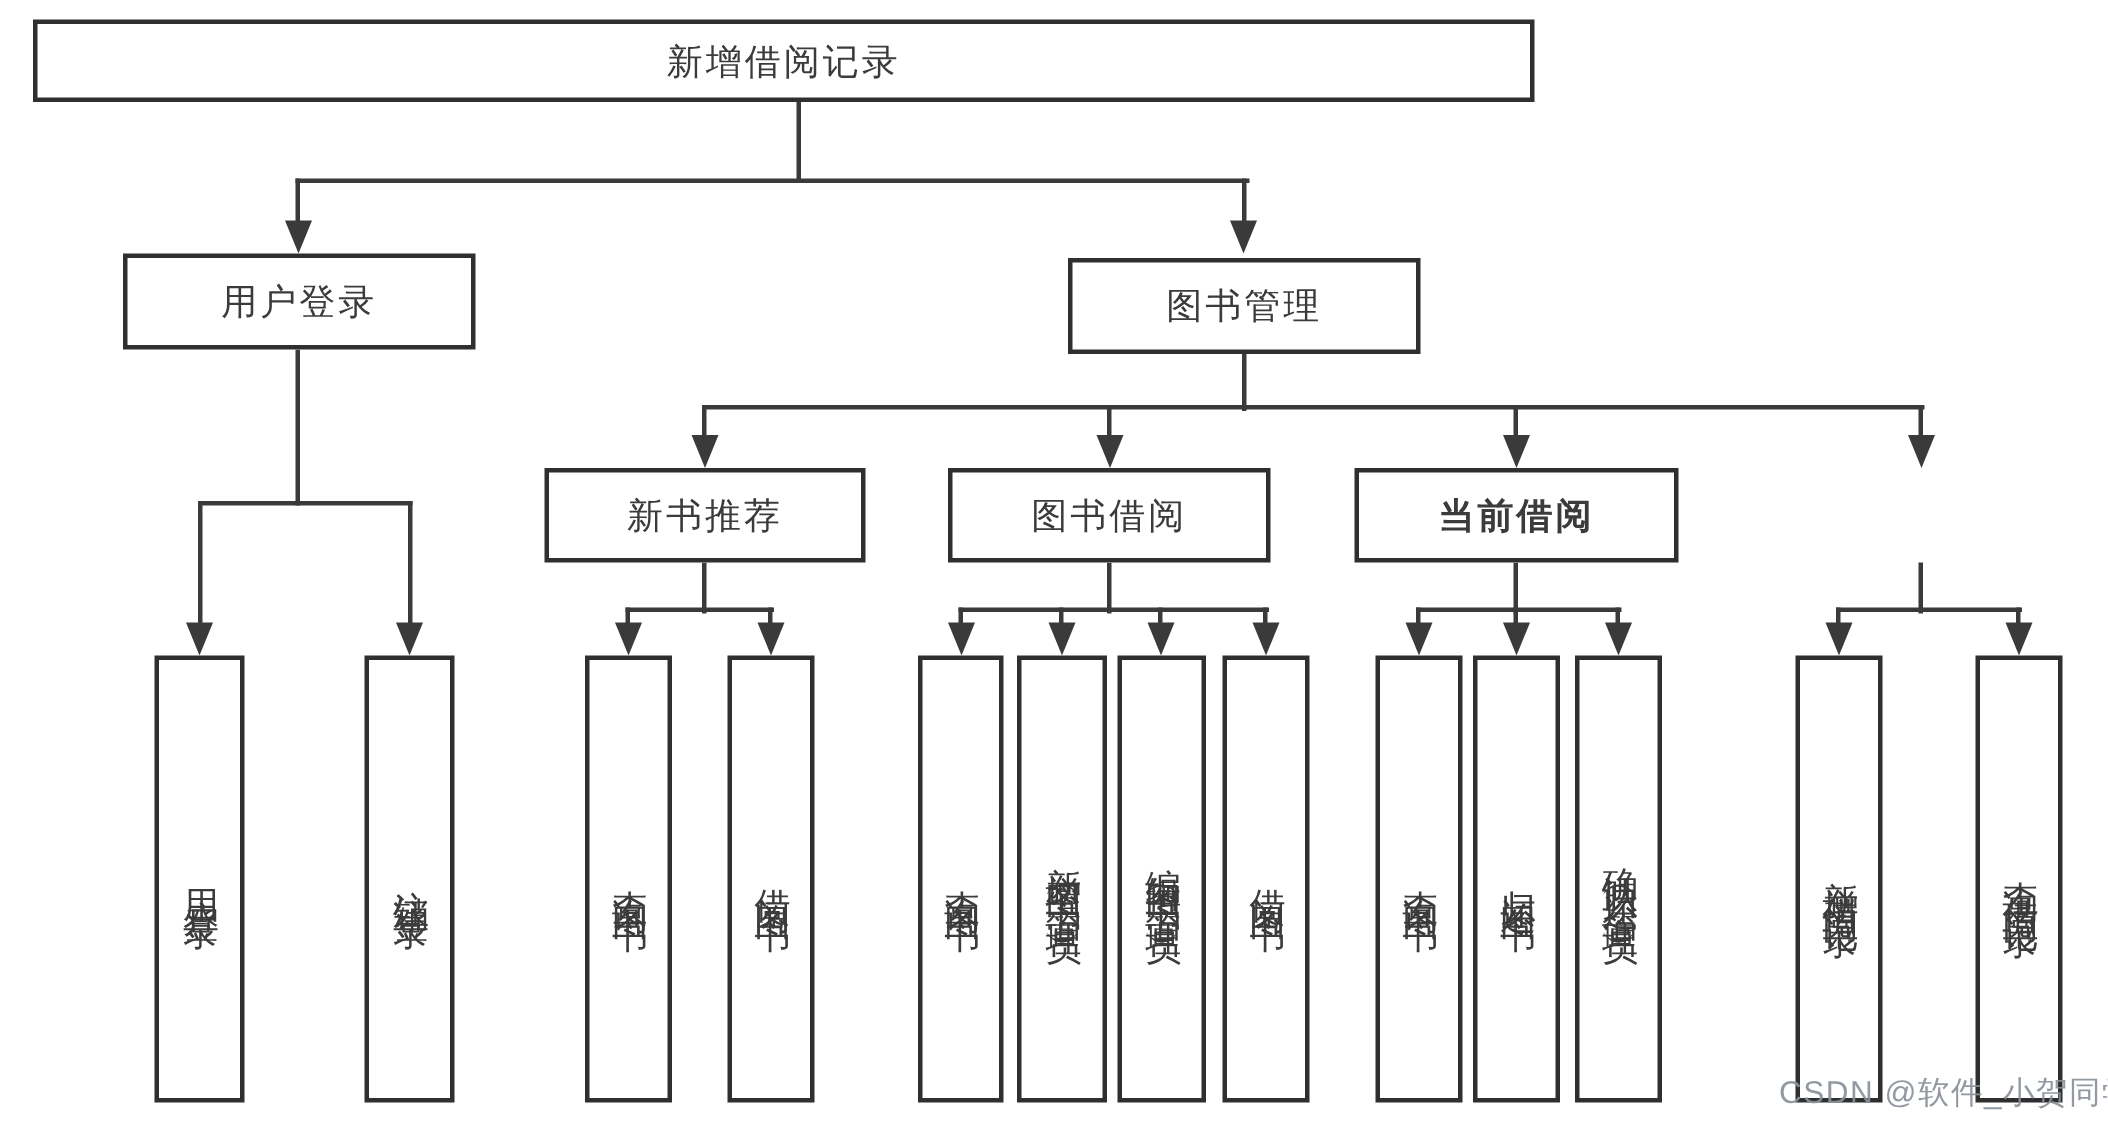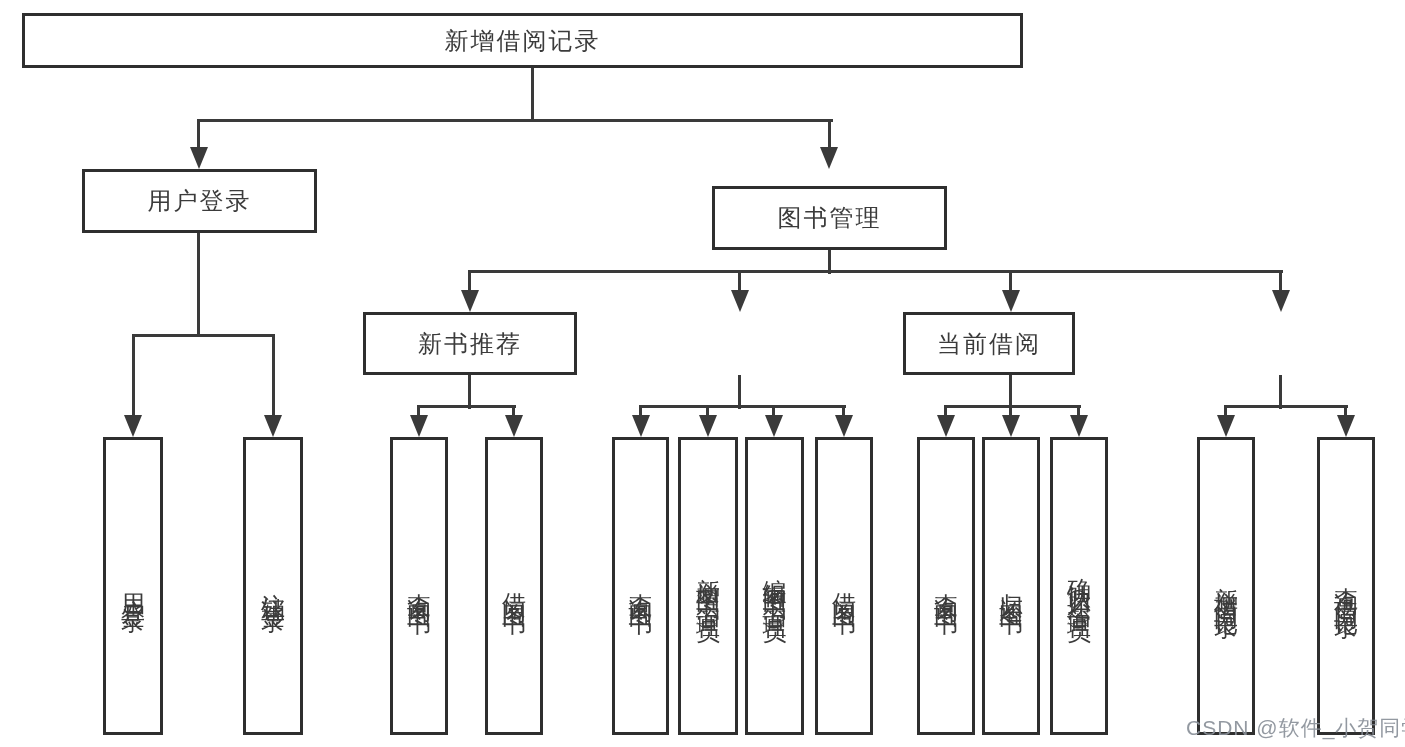--- a/index.html
+++ b/index.html
@@ -43,21 +43,21 @@
   <div class="vl" style="left:531px;top:68px;width:3px;height:53px;"></div>
   <div class="hl" style="left:197px;top:119px;width:636px;height:3px;"></div>
   <div class="vl" style="left:197px;top:119px;width:3px;height:32px;"></div>
   <div class="ar" style="left:190px;top:147px;"></div>
   <div class="vl" style="left:828px;top:119px;width:3px;height:32px;"></div>
   <div class="ar" style="left:820px;top:147px;"></div>
 
   <div class="box" style="left:82px;top:169px;width:235px;height:64px;">
     <span>用户登录</span>
   </div>
-  <div class="box" style="left:712px;top:186px;width:235px;height:64px;">
+  <div class="box" style="left:712px;top:172px;width:235px;height:64px;">
     <span>图书管理</span>
   </div>
 
   <div class="vl" style="left:197px;top:233px;width:3px;height:104px;"></div>
   <div class="hl" style="left:132px;top:334px;width:143px;height:3px;"></div>
   <div class="vl" style="left:132px;top:334px;width:3px;height:83px;"></div>
   <div class="ar" style="left:124px;top:415px;"></div>
   <div class="vl" style="left:272px;top:334px;width:3px;height:83px;"></div>
   <div class="ar" style="left:264px;top:415px;"></div>
 
@@ -68,21 +68,24 @@
   <div class="vl" style="left:738px;top:270px;width:3px;height:24px;"></div>
   <div class="ar" style="left:731px;top:290px;"></div>
   <div class="vl" style="left:1009px;top:270px;width:3px;height:24px;"></div>
   <div class="ar" style="left:1002px;top:290px;"></div>
   <div class="vl" style="left:1279px;top:270px;width:3px;height:24px;"></div>
   <div class="ar" style="left:1272px;top:290px;"></div>
 
   <div class="box" style="left:363px;top:312px;width:214px;height:63px;">
     <span>新书推荐</span>
   </div>
-  <div class="box" style="left:903px;top:312px;width:172px;height:63px;">
+  <div class="box" style="left:632px;top:312px;width:215px;height:63px;">
+    <span>图书借阅</span>
+  </div>
+  <div class="box" style="left:903px;top:312px;width:216px;height:63px;font-weight:bold;">
     <span>当前借阅</span>
   </div>
 
   <div class="vl" style="left:468px;top:375px;width:3px;height:34px;"></div>
   <div class="hl" style="left:417px;top:405px;width:99px;height:3px;"></div>
   <div class="vl" style="left:417px;top:405px;width:3px;height:12px;"></div>
   <div class="ar" style="left:410px;top:415px;"></div>
   <div class="vl" style="left:512px;top:405px;width:3px;height:12px;"></div>
   <div class="ar" style="left:505px;top:415px;"></div>
 

